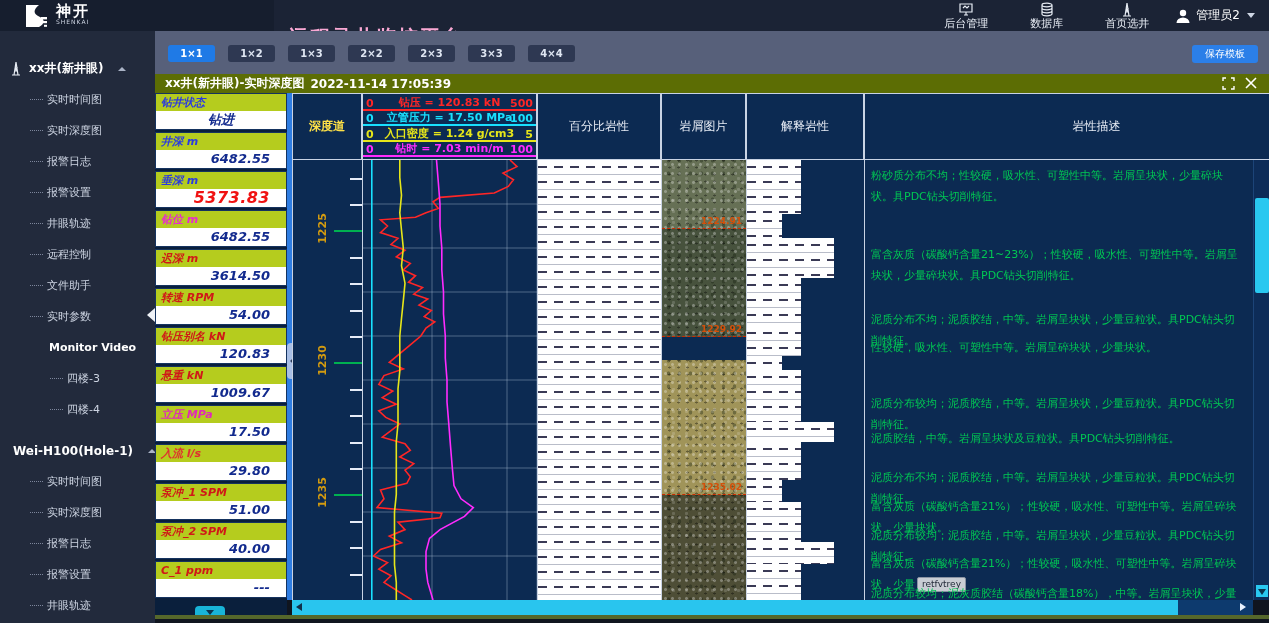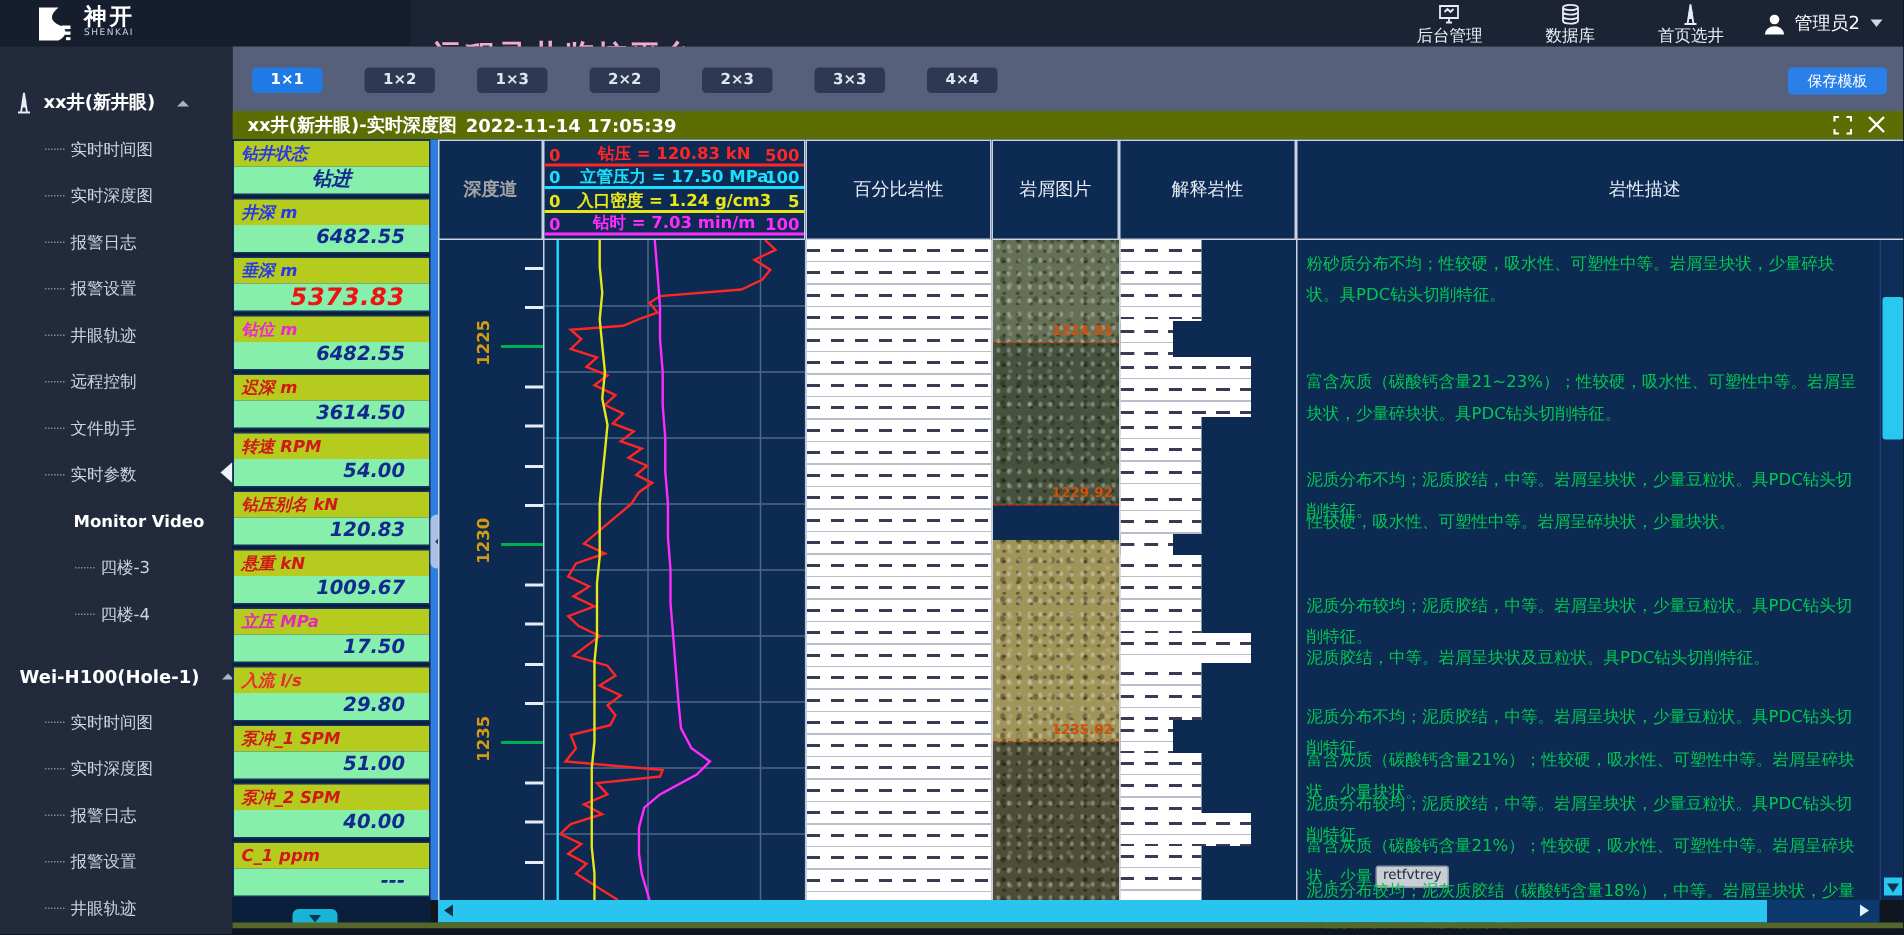--- a/index.html
+++ b/index.html
@@ -13,21 +13,21 @@
   .logo-en{color:#cfd6e4;font-size:6px;letter-spacing:1px;line-height:8px;}
   .app-title{color:#f9a8d4;font-size:20px;font-weight:bold;letter-spacing:2px;margin-left:14px;margin-top:44px;}
   .hdr-nav{margin-left:auto;display:flex;align-items:center;gap:42px;margin-right:26px;}
   .nav-item{display:flex;flex-direction:column;align-items:center;color:#e8edf5;font-size:11px;cursor:pointer;line-height:12px;}
   .nav-item svg{margin-bottom:1px;}
   .user{display:flex;align-items:center;gap:5px;color:#fff;font-size:12px;margin-right:14px;cursor:pointer;}
   .user .caret{width:0;height:0;border-left:4px solid transparent;border-right:4px solid transparent;border-top:5px solid #cfd6e4;margin-left:2px;}
 
   
   .toolbar{position:absolute;left:155px;top:31px;width:1114px;height:43px;background:#57607a;}
-  .layouts{position:absolute;left:13px;top:14px;display:flex;gap:28px;}
+  .layouts{position:absolute;left:13px;top:14px;display:flex;gap:13px;}
   .layout-btn{width:47px;height:17px;border:none;border-radius:3px;background:#2e3852;color:#dfe6f2;font-size:10px;font-weight:bold;cursor:pointer;font-family:inherit;}
   .layout-btn.active{background:#1f7ae6;color:#fff;}
   .save-btn{position:absolute;right:11px;top:14px;width:66px;height:18px;border:none;border-radius:3px;background:#2b7fe8;color:#fff;font-size:10px;cursor:pointer;font-family:inherit;}
 
   
   .sidebar{position:absolute;left:0;top:31px;width:155px;height:592px;background:#222a3c;padding-top:22px;box-sizing:border-box;overflow:hidden;}
   .tree-item{height:31px;display:flex;align-items:center;font-size:11px;color:#cdd4e2;cursor:pointer;white-space:nowrap;}
   .tree-well{color:#fff;font-weight:bold;font-size:12px;padding-left:8px;gap:5px;margin-top:10px;}
   .tree-well:first-child{margin-top:0;}
   .tree-leaf{padding-left:30px;}
@@ -42,35 +42,35 @@
   .panel-title .tw{font-weight:bold;}
   .panel-title .ts{margin-left:6px;font-weight:bold;}
   .panel-ico{position:absolute;top:3px;cursor:pointer;}
   .ico-fs{right:34px;}
   .ico-x{right:12px;}
 
   
   .params{position:absolute;left:155px;top:93px;width:132px;height:525px;background:#0a1f3c;}
   .pcard{margin-bottom:2px;border:1px solid #15335f;}
   .plabel{height:16px;background:#b5cc1e;font-style:italic;font-weight:bold;font-size:11px;padding:1px 6px 0 5px;line-height:15px;white-space:nowrap;overflow:hidden;}
-  .pvalue{height:18px;background:#86efac;font-style:italic;font-weight:bold;font-size:13px;color:#122a8e;text-align:right;padding-right:16px;line-height:18px;}
+  .pvalue{height:18px;background:#ffffff;font-style:italic;font-weight:bold;font-size:13px;color:#122a8e;text-align:right;padding-right:16px;line-height:18px;}
   .pvalue.center{text-align:center;padding-right:0;}
   .pvalue.big{font-size:16px;letter-spacing:.5px;}
   .cdrop{position:absolute;left:40px;bottom:0px;width:30px;height:12px;background:#18b4d8;border-radius:4px 4px 0 0;cursor:pointer;display:flex;align-items:center;justify-content:center;}
   .cdrop:after{content:"";width:0;height:0;border-left:4px solid transparent;border-right:4px solid transparent;border-top:5px solid #0a3550;}
 
   
   .splitter{position:absolute;left:287px;top:93px;width:5px;height:507px;background:#2e7de2;}
   .split-handle{position:absolute;left:287px;top:343px;width:14px;height:36px;background:#a8bfe6;border-radius:4px;cursor:pointer;display:flex;align-items:center;justify-content:center;}
 
   
   .chart{position:absolute;left:292px;top:93px;width:961px;height:507px;background:#0c2a52;}
   .chead{position:absolute;top:0;height:67px;border:1px solid #c9d3e4;box-sizing:border-box;color:#e8edf6;font-size:12px;display:flex;align-items:center;justify-content:center;background:#0c2a52;}
   .cbody{position:absolute;top:67px;height:440px;box-sizing:border-box;border-left:1px solid #c9d3e4;}
-  .depth-label{color:#a3a3a3;font-weight:bold;}
+  .depth-label{color:#fde047;font-weight:bold;}
 
   
   .legend{flex-direction:column;justify-content:space-between;padding:2px 0;}
   .lrow{width:100%;height:15px;position:relative;font-size:11px;font-weight:bold;white-space:nowrap;}
   .lrow .lmin{position:absolute;left:3px;bottom:1px;}
   .lrow .lmax{position:absolute;right:3px;bottom:1px;}
   .lrow .lmid{position:absolute;left:0;right:0;text-align:center;bottom:1px;}
   .lrow .lline{position:absolute;left:0;right:0;bottom:0;height:2px;}
 
   

